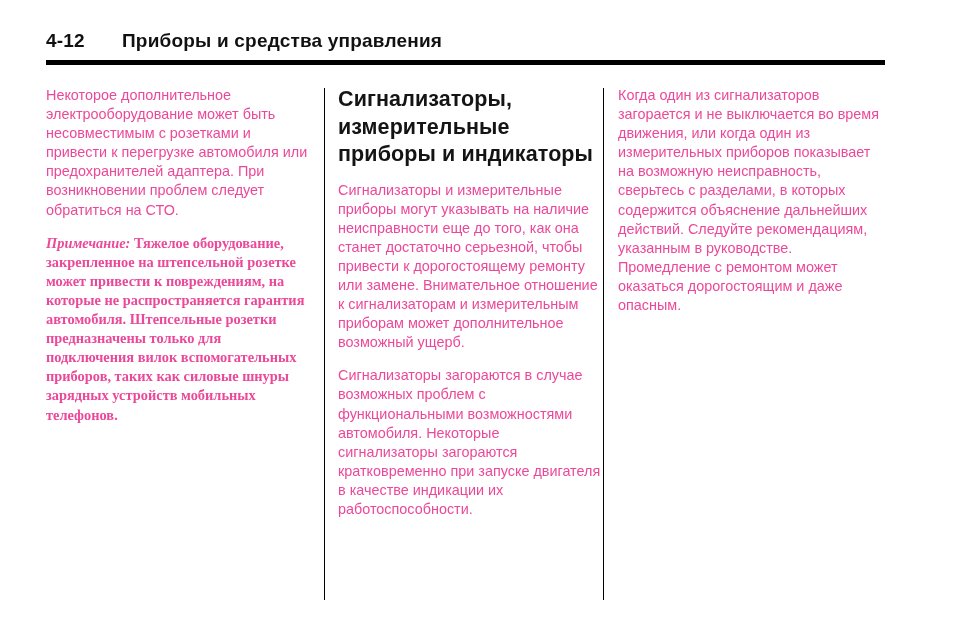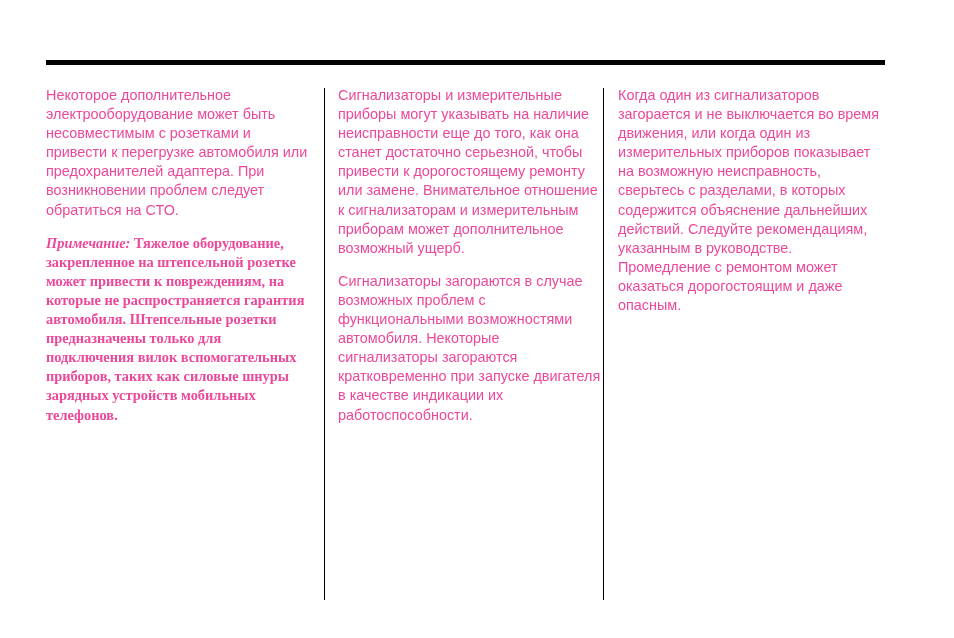--- a/index.html
+++ b/index.html
@@ -110,33 +110,38 @@
     color: #141414;
     margin: 0 0 12px 0;
     letter-spacing: 0.1px;
   }
 </style>
 </head>
 <body>
 
 <div class="page">
 
+  <div class="header">
+    <span class="header-folio">4-12</span>
+    <span class="header-title">Приборы и средства управления</span>
+  </div>
   <div class="header-rule"></div>
 
   <div class="columns">
 
     <div class="divider divider-1"></div>
     <div class="divider divider-2"></div>
 
     <div class="col col-1">
       <p>Некоторое дополнительное электрооборудование может быть несовместимым с розетками и привести к перегрузке автомобиля или предохранителей адаптера. При возникновении проблем следует обратиться на СТО.</p>
       <p class="note"><span class="note-label">Примечание:</span><span> Тяжелое оборудование, закрепленное на штепсельной розетке может привести к повреждениям, на которые не распространяется гарантия автомобиля. Штепсельные розетки предназначены только для подключения вилок вспомогательных приборов, таких как силовые шнуры зарядных устройств мобильных телефонов.</span></p>
     </div>
 
     <div class="col col-2">
+      <h2 class="section-heading">Сигнализаторы, измерительные приборы и индикаторы</h2>
       <p>Сигнализаторы и измерительные приборы могут указывать на наличие неисправности еще до того, как она станет достаточно серьезной, чтобы привести к дорогостоящему ремонту или замене. Внимательное отношение к сигнализаторам и измерительным приборам может дополнительное возможный ущерб.</p>
       <p>Сигнализаторы загораются в случае возможных проблем с функциональными возможностями автомобиля. Некоторые сигнализаторы загораются кратковременно при запуске двигателя в качестве индикации их работоспособности.</p>
     </div>
 
     <div class="col col-3">
       <p>Когда один из сигнализаторов загорается и не выключается во время движения, или когда один из измерительных приборов показывает на возможную неисправность, сверьтесь с разделами, в которых содержится объяснение дальнейших действий. Следуйте рекомендациям, указанным в руководстве. Промедление с ремонтом может оказаться дорогостоящим и даже опасным.</p>
     </div>
 
   </div>
 </div>

